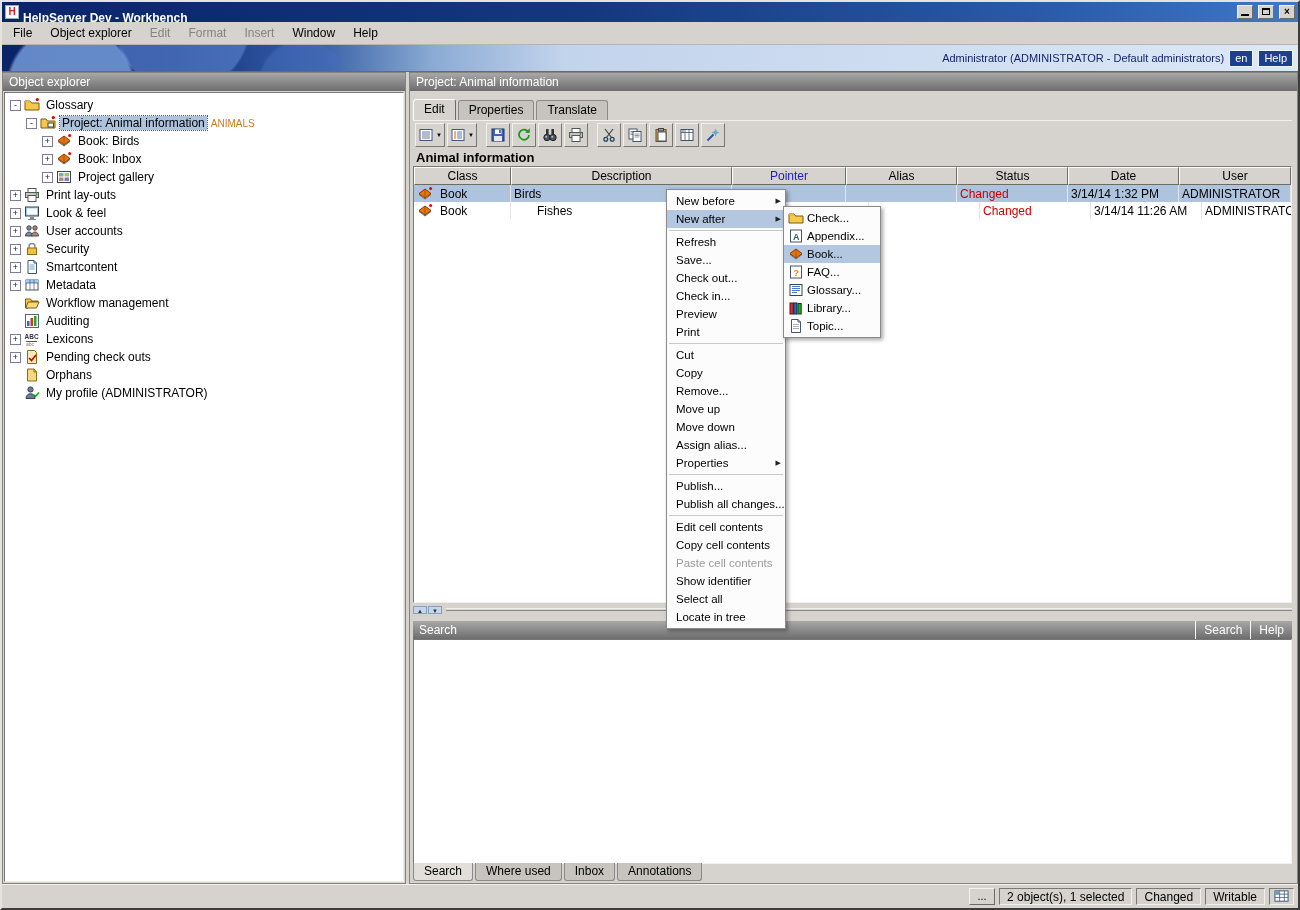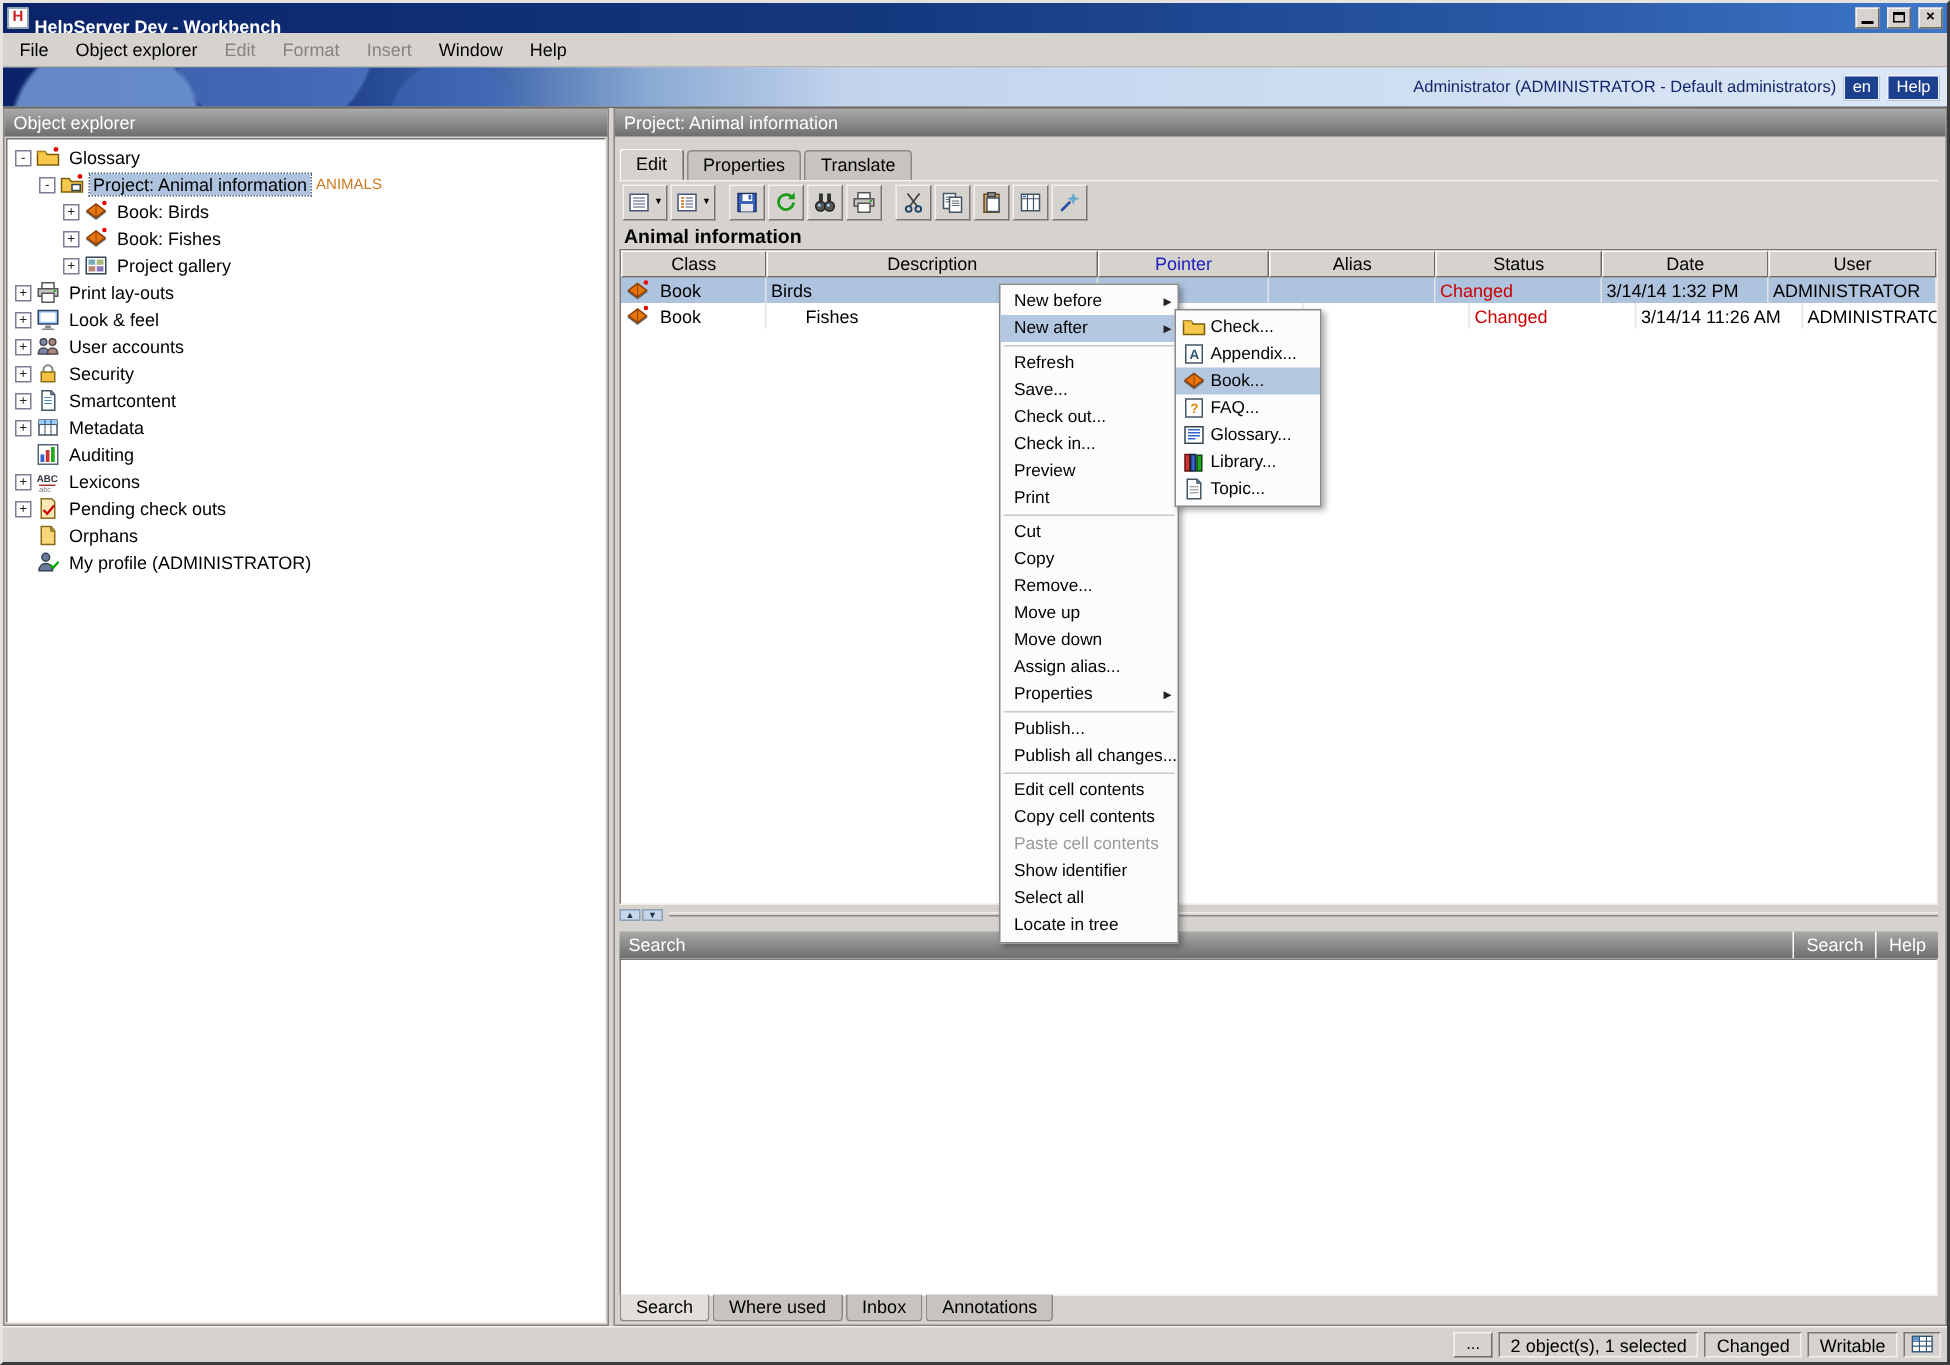--- a/index.html
+++ b/index.html
@@ -196,21 +196,21 @@
         <div class="tree-row" style="padding-left: 37px;">
           <span class="expander">+</span>
           <span class="icon">
             <svg viewBox="0 0 16 16">
               <path d="M2 8.5 8 4l6 4.5L8 13z" fill="#fff" stroke="#666"></path>
               <path d="M2 7.5 8 3l6 4.5L8 12z" fill="#e8740c" stroke="#8a3c00"></path>
               <path d="M8 3v9" stroke="#8a3c00" stroke-width=".6"></path>
               <circle cx="13.6" cy="2.4" r="1.5" fill="#e00"></circle>
             </svg>
           </span>
-          <span class="tree-label">Book: Fishes</span>
+          <span class="tree-label">Book: Inbox</span>
         </div>
         <div class="tree-row" style="padding-left: 37px;">
           <span class="expander">+</span>
           <span class="icon">
             <svg viewBox="0 0 16 16">
               <rect x="1.5" y="2.5" width="13" height="11" fill="#fff" stroke="#345"></rect>
               <rect x="3" y="4" width="4.5" height="3.5" fill="#7ab"></rect>
               <rect x="8.5" y="4" width="4.5" height="3.5" fill="#ab7"></rect>
               <rect x="3" y="8.5" width="4.5" height="3.5" fill="#b87"></rect>
               <rect x="8.5" y="8.5" width="4.5" height="3.5" fill="#87b"></rect>
@@ -278,20 +278,30 @@
         <div class="tree-row" style="padding-left: 5px;">
           <span class="expander">+</span>
           <span class="icon">
             <svg viewBox="0 0 16 16">
               <rect x="2" y="3" width="12" height="10" fill="#fff" stroke="#456"></rect>
               <rect x="2" y="3" width="12" height="3" fill="#9cf"></rect>
               <path d="M2 6h12M6 3v10M10 3v10" stroke="#456" stroke-width=".7"></path>
             </svg>
           </span>
           <span class="tree-label">Metadata</span>
+        </div>
+        <div class="tree-row" style="padding-left: 5px;">
+          <span class="expander hiddenx">+</span>
+          <span class="icon">
+            <svg viewBox="0 0 16 16">
+              <path d="M1.5 4h5l1.5 2H14v1H6l-2 6H1.5z" fill="#f7c84b" stroke="#7a5c0a"></path>
+              <path d="M4 7h11l-2.5 6H1.8z" fill="#fbda7e" stroke="#7a5c0a"></path>
+            </svg>
+          </span>
+          <span class="tree-label">Workflow management</span>
         </div>
         <div class="tree-row" style="padding-left: 5px;">
           <span class="expander hiddenx">+</span>
           <span class="icon">
             <svg viewBox="0 0 16 16">
               <rect x="1.5" y="1.5" width="13" height="13" fill="#fff" stroke="#567"></rect>
               <rect x="3" y="8" width="2.5" height="5" fill="#36c"></rect>
               <rect x="6.5" y="5" width="2.5" height="8" fill="#c33"></rect>
               <rect x="10" y="3" width="2.5" height="10" fill="#2a2"></rect>
             </svg>

